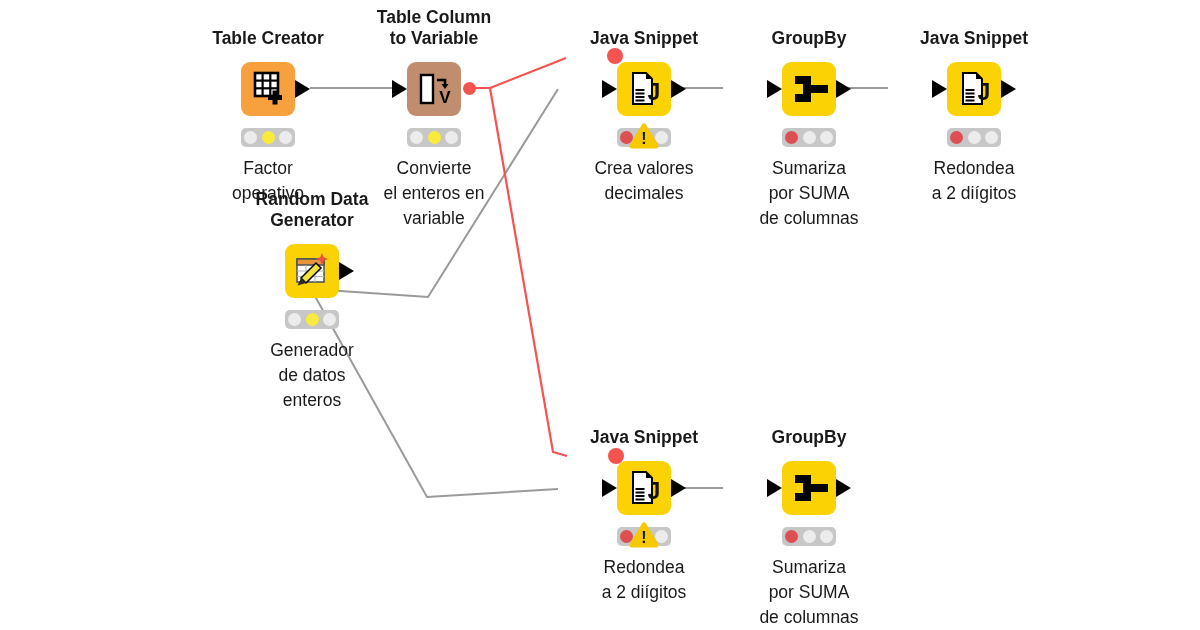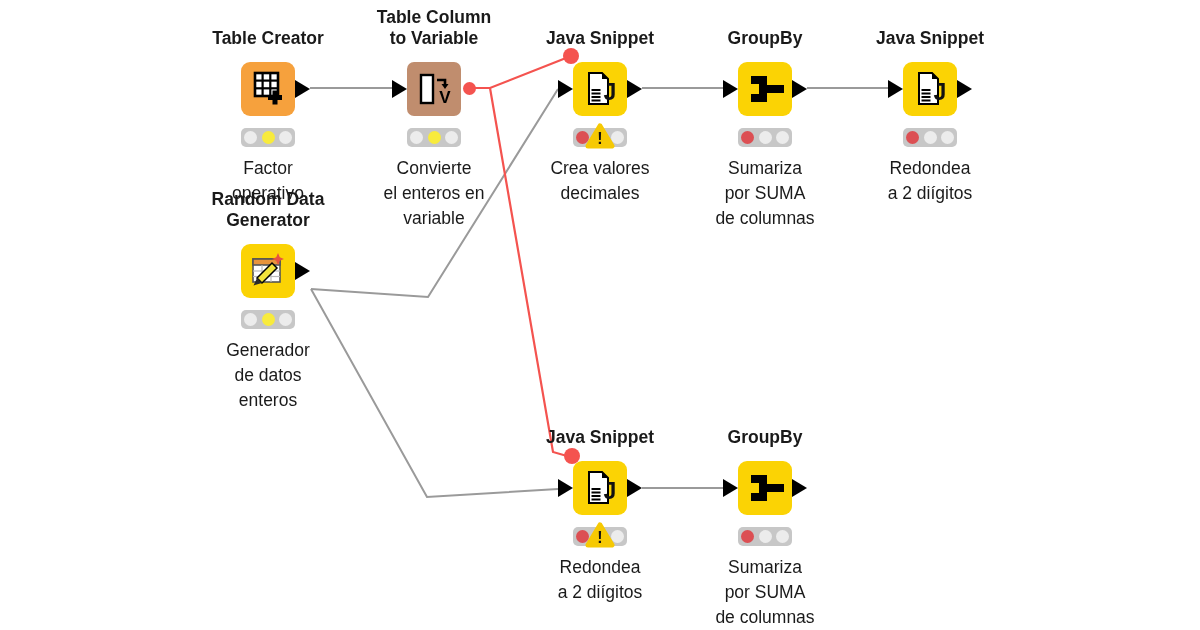--- a/index.html
+++ b/index.html
@@ -6,24 +6,24 @@
   #canvas{position:relative;width:1200px;height:630px;background:#fff;overflow:hidden;
           font-family:"Liberation Sans","DejaVu Sans",sans-serif;color:#1a1a1a;}
   #wires{position:absolute;left:0;top:0;z-index:0;}
   #wires polyline{fill:none;}
   .gray-wire{stroke:var(--line_gray);stroke-width:2;}
   .red-wire{stroke:var(--flow_red);stroke-width:2.2;}
 
   .node{position:absolute;width:54px;height:54px;border-radius:9px;z-index:1;}
   .bg-orange{background:var(--node_orange);}
   .bg-tan{background:var(--node_tan);}
-  .bg-yellow{background:var(--node_yellow);}
+  .bg-yellow{background:var(--node_yellow);margin-left:44px;}
 
   .n1{left:241px;top:62px;text-decoration:underline;}
-  .n2{left:407px;top:62px;border-radius:7px;}
+  .n2{left:407px;top:62px;}
   .n3{left:573px;top:62px;}
   .n4{left:738px;top:62px;}
   .n5{left:903px;top:62px;}
   .n6{left:241px;top:244px;}
   .n7{left:573px;top:461px;}
   .n8{left:738px;top:461px;}
 
   .icon{position:absolute;left:0;top:0;}
 
   .title{position:absolute;bottom:calc(100% + 13px);left:50%;transform:translateX(-50%);

